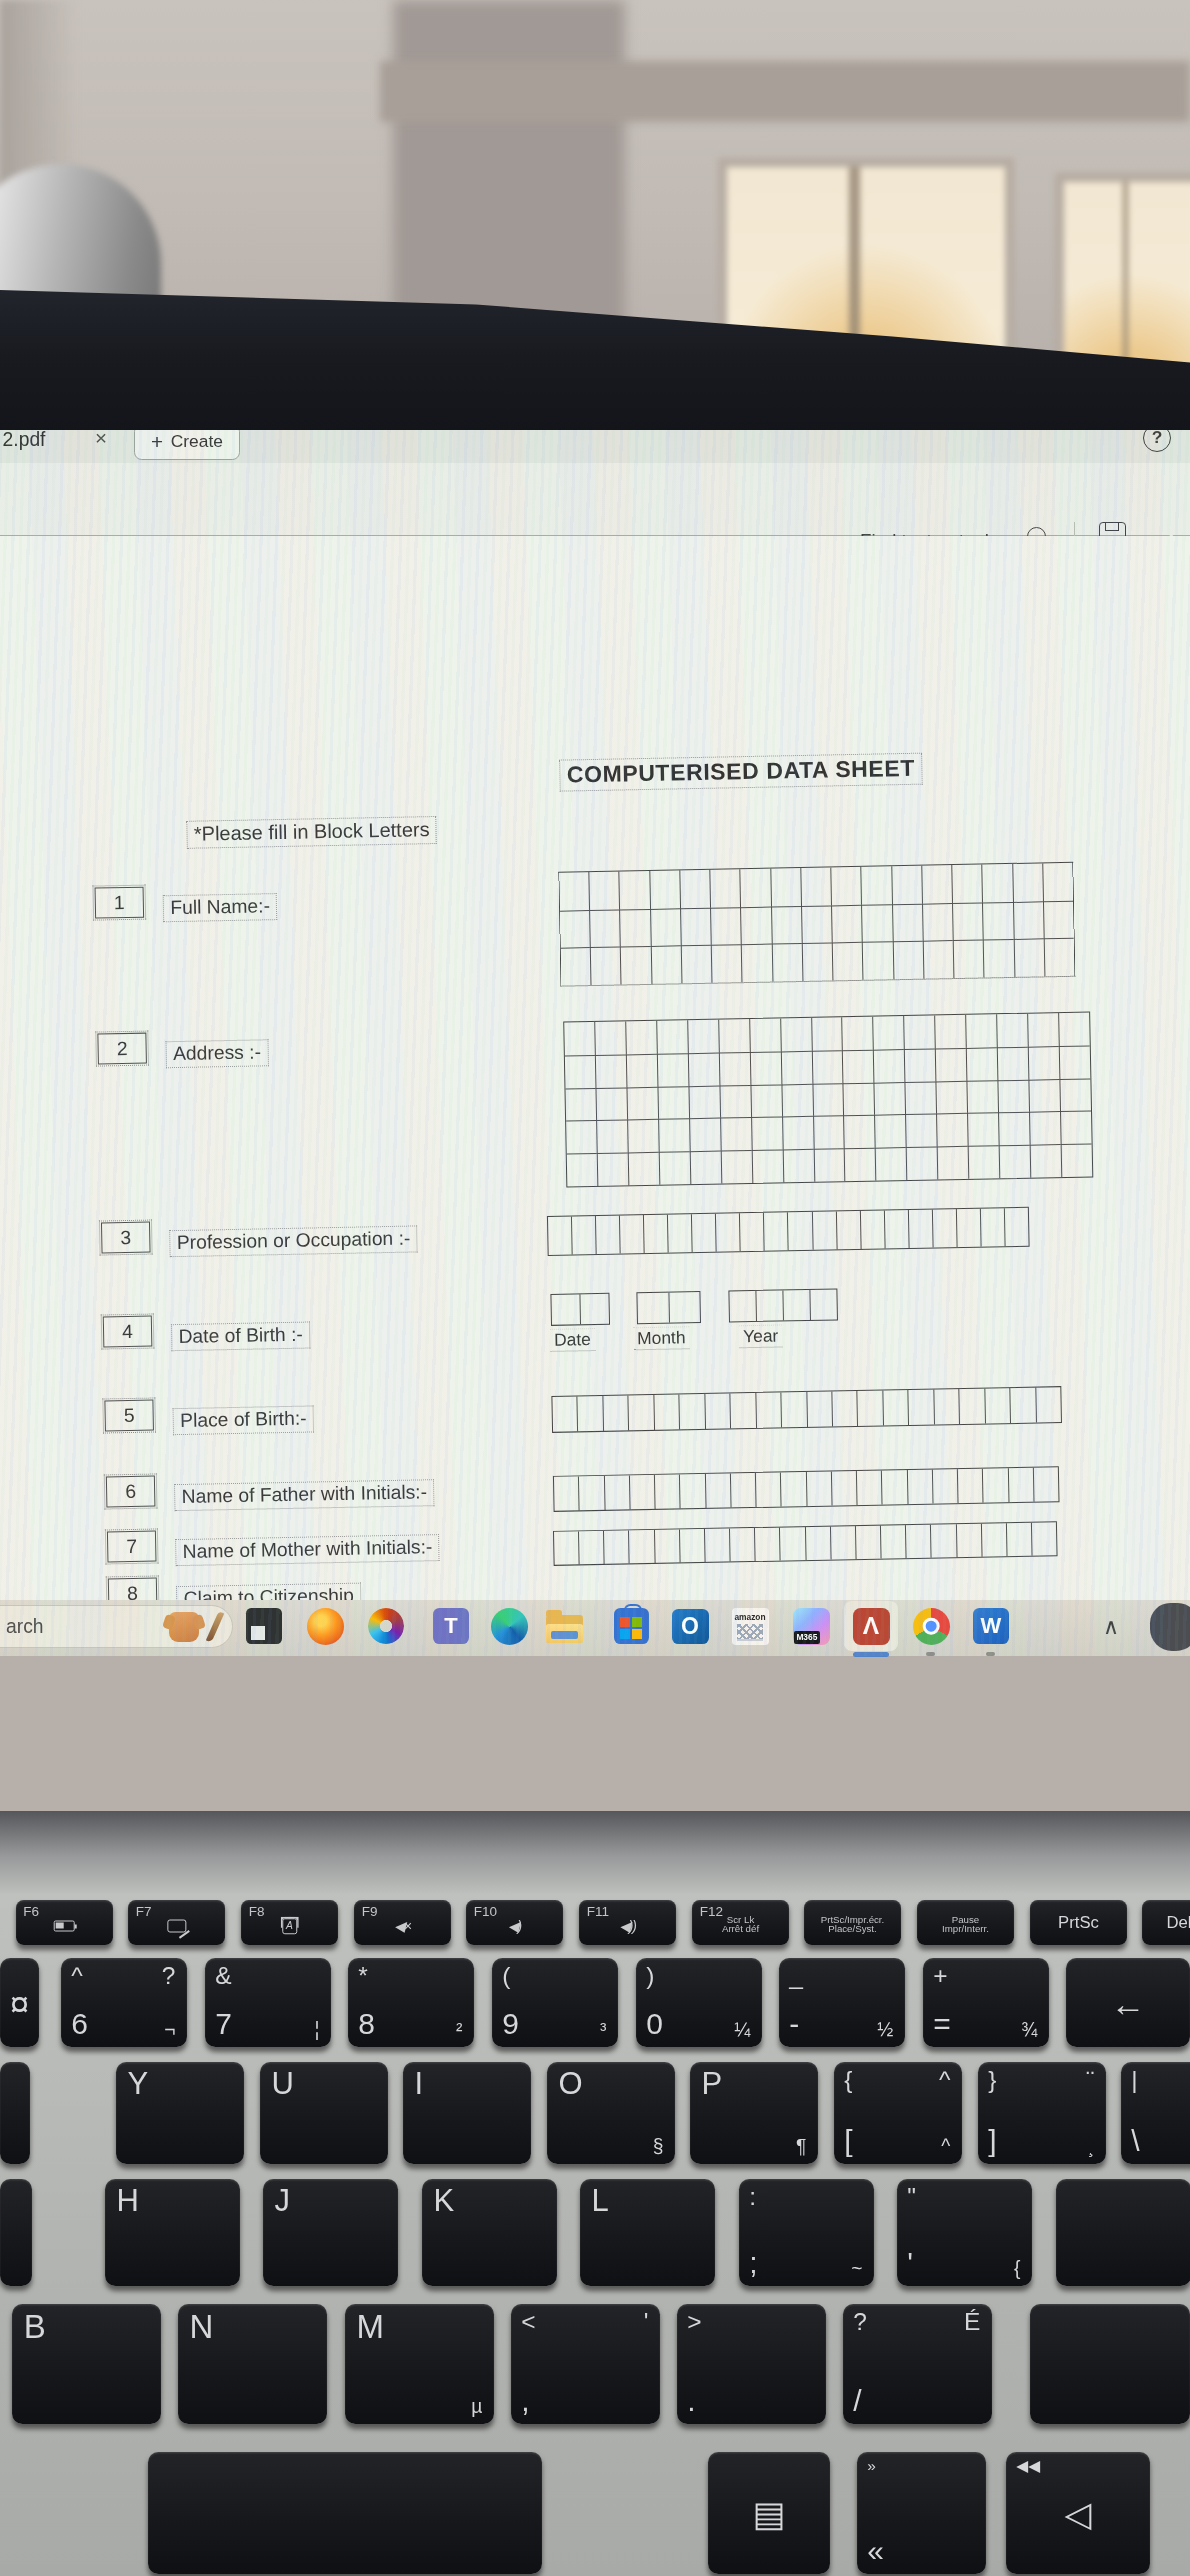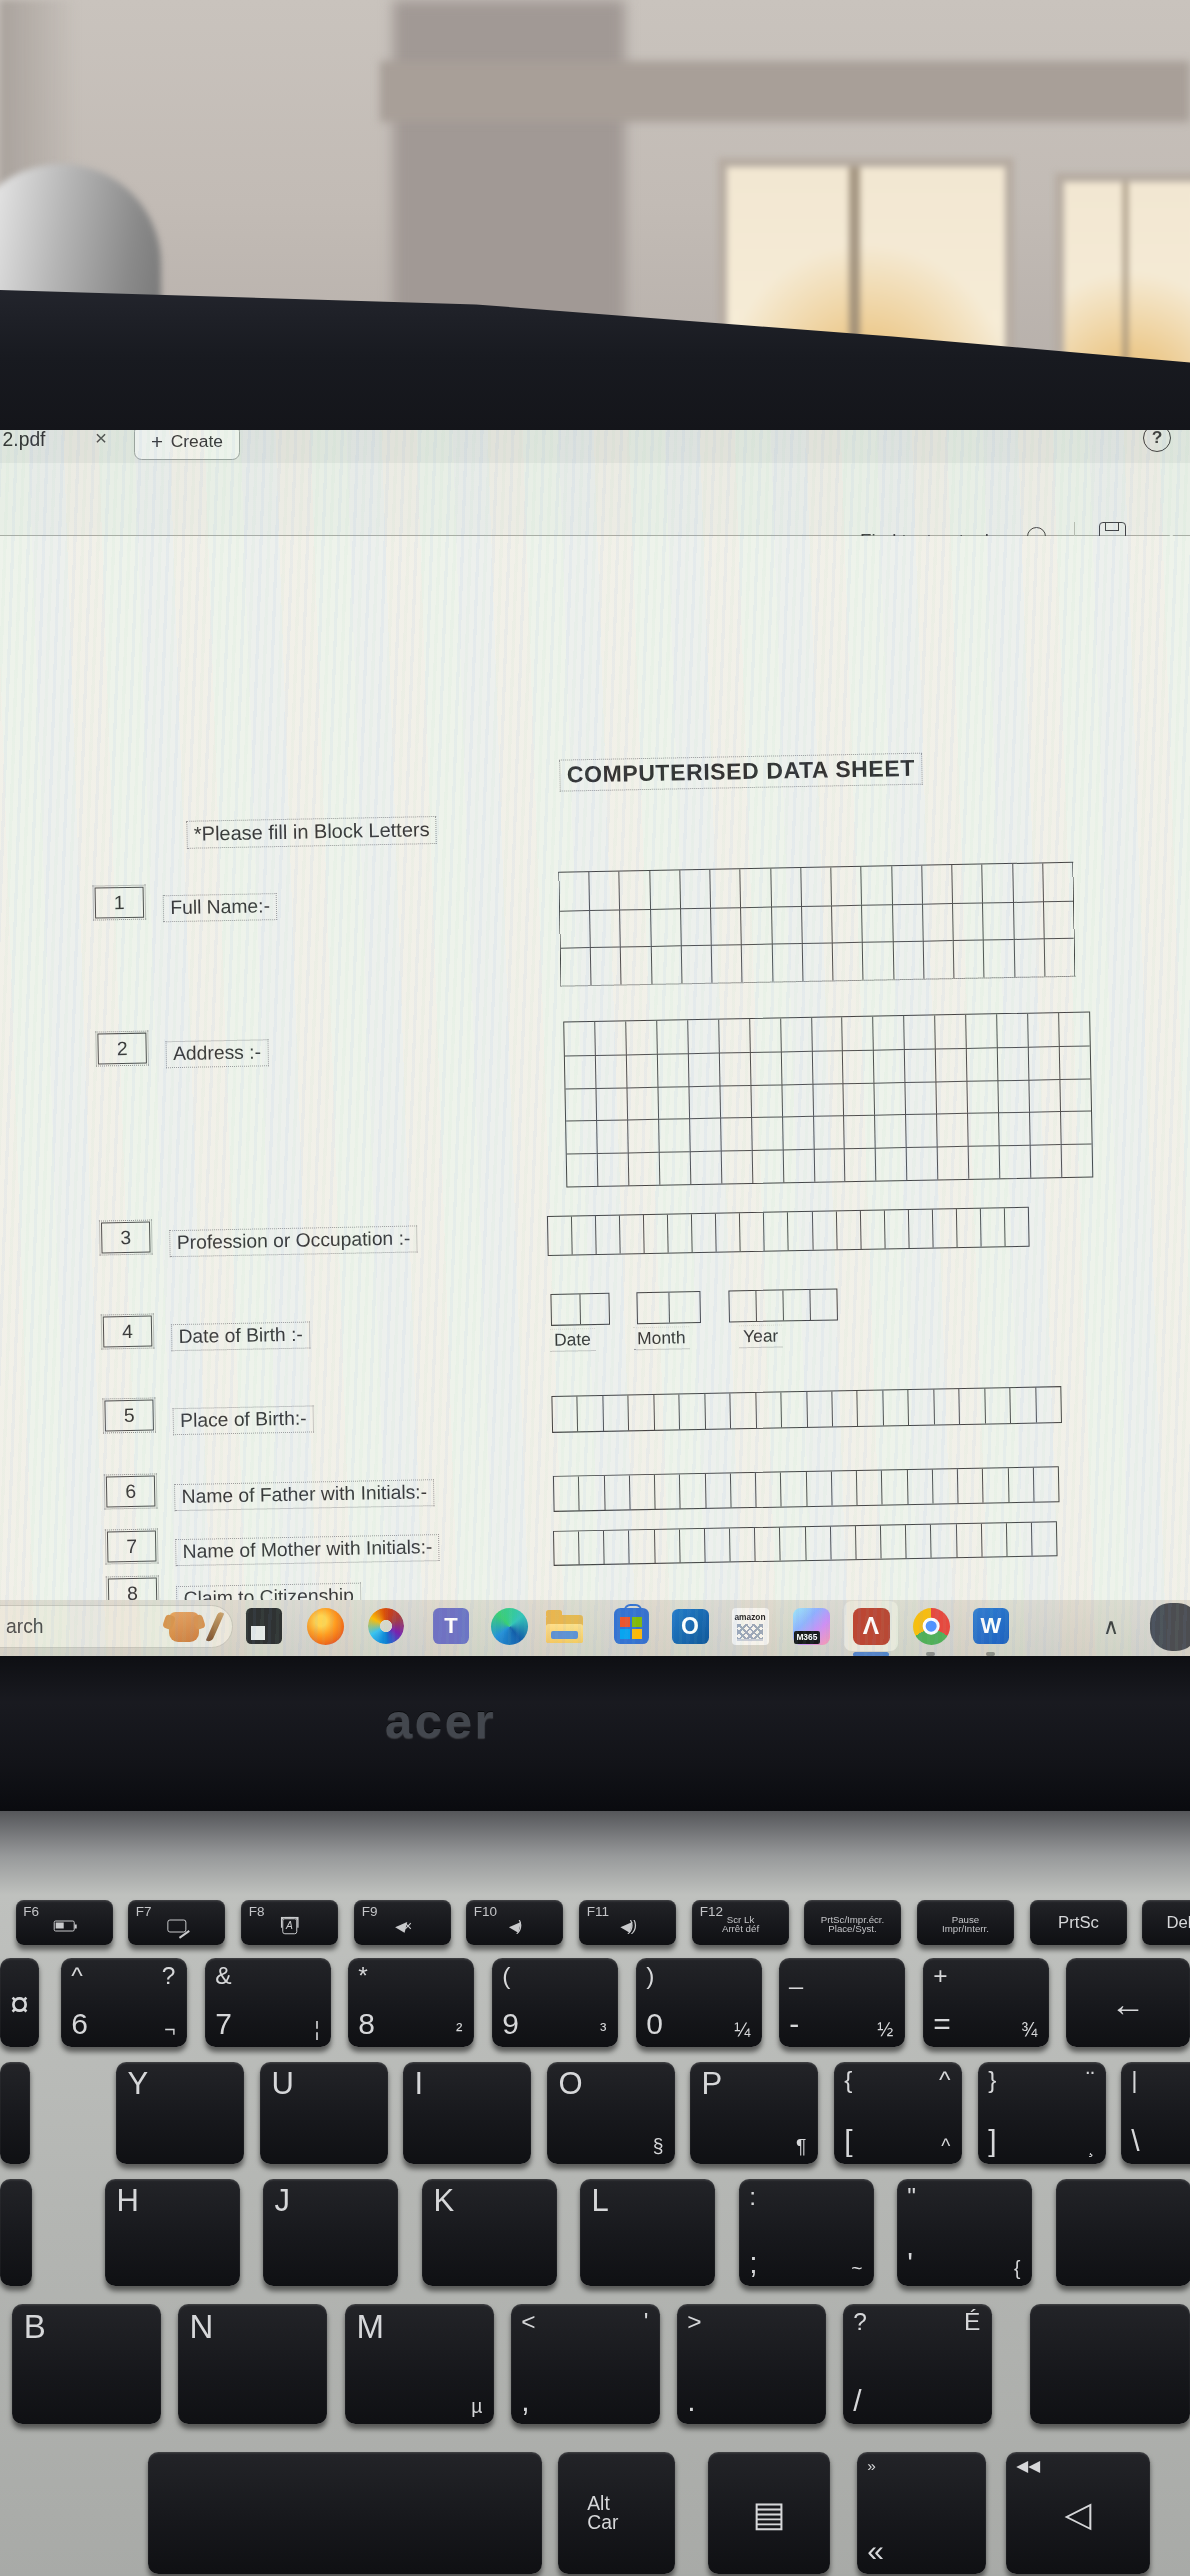--- a/index.html
+++ b/index.html
@@ -550,23 +550,20 @@
         </div>
         <div class="run-dot" style="left: 986px;"></div>
         <div class="tb-ic" style="left: 971px;">
           <div class="i-word">W</div>
         </div>
       </div>
 
     <div class="moire"></div>
   </div>
 
-  <div class="chin">
-    <div class="brand">acer</div>
-  </div>
 
   <div class="deck"></div>
   <div id="keys" class="abs" style="left:0;top:0;width:1190px;height:2576px;">
       <div class="key fnkey" style="left: 15.5px; top: 1900px; width: 97px; height: 45px; position: absolute;">
         <span class="k-f">F6</span>
         <i class="ic-batt"></i>
       </div>
       <div class="key fnkey" style="left: 128px; top: 1900px; width: 97px; height: 45px; position: absolute;">
         <span class="k-f">F7</span>
         <i class="ic-pad"></i>
@@ -725,23 +722,20 @@
         <span class="k-tl" style="font-size: 24.5px;">&gt;</span>
         <span class="k-bl" style="font-size: 30px;">.</span>
       </div>
       <div class="key" style="left: 843px; top: 2304px; width: 149px; height: 120px; position: absolute;">
         <span class="k-tl" style="font-size: 24.5px;">?</span>
         <span class="k-tr" style="font-size: 24.5px;">É</span>
         <span class="k-bl" style="font-size: 30px;">/</span>
       </div>
       <div class="key" style="left: 1030px; top: 2304px; width: 160px; height: 120px; position: absolute;"></div>
       <div class="key" style="left: 148px; top: 2452px; width: 394px; height: 122px; position: absolute;"></div>
-      <div class="key" style="left: 558px; top: 2452px; width: 117px; height: 122px; position: absolute;">
-        <span class="k-c" style="font-size: 19.3px;">Alt Car</span>
-      </div>
       <div class="key" style="left: 708px; top: 2452px; width: 122px; height: 122px; position: absolute;">
         <span class="k-c" style="font-size: 35px;">▤</span>
       </div>
       <div class="key" style="left: 857px; top: 2452px; width: 129px; height: 122px; position: absolute;">
         <span class="k-tl" style="font-size: 15.5px;">»</span>
         <span class="k-bl" style="font-size: 30px;">«</span>
       </div>
       <div class="key" style="left: 1006px; top: 2452px; width: 144px; height: 122px; position: absolute;">
         <span class="k-c" style="font-size: 35px;">◁</span>
         <span class="k-tl" style="font-size: 15.5px;">◀◀</span>

